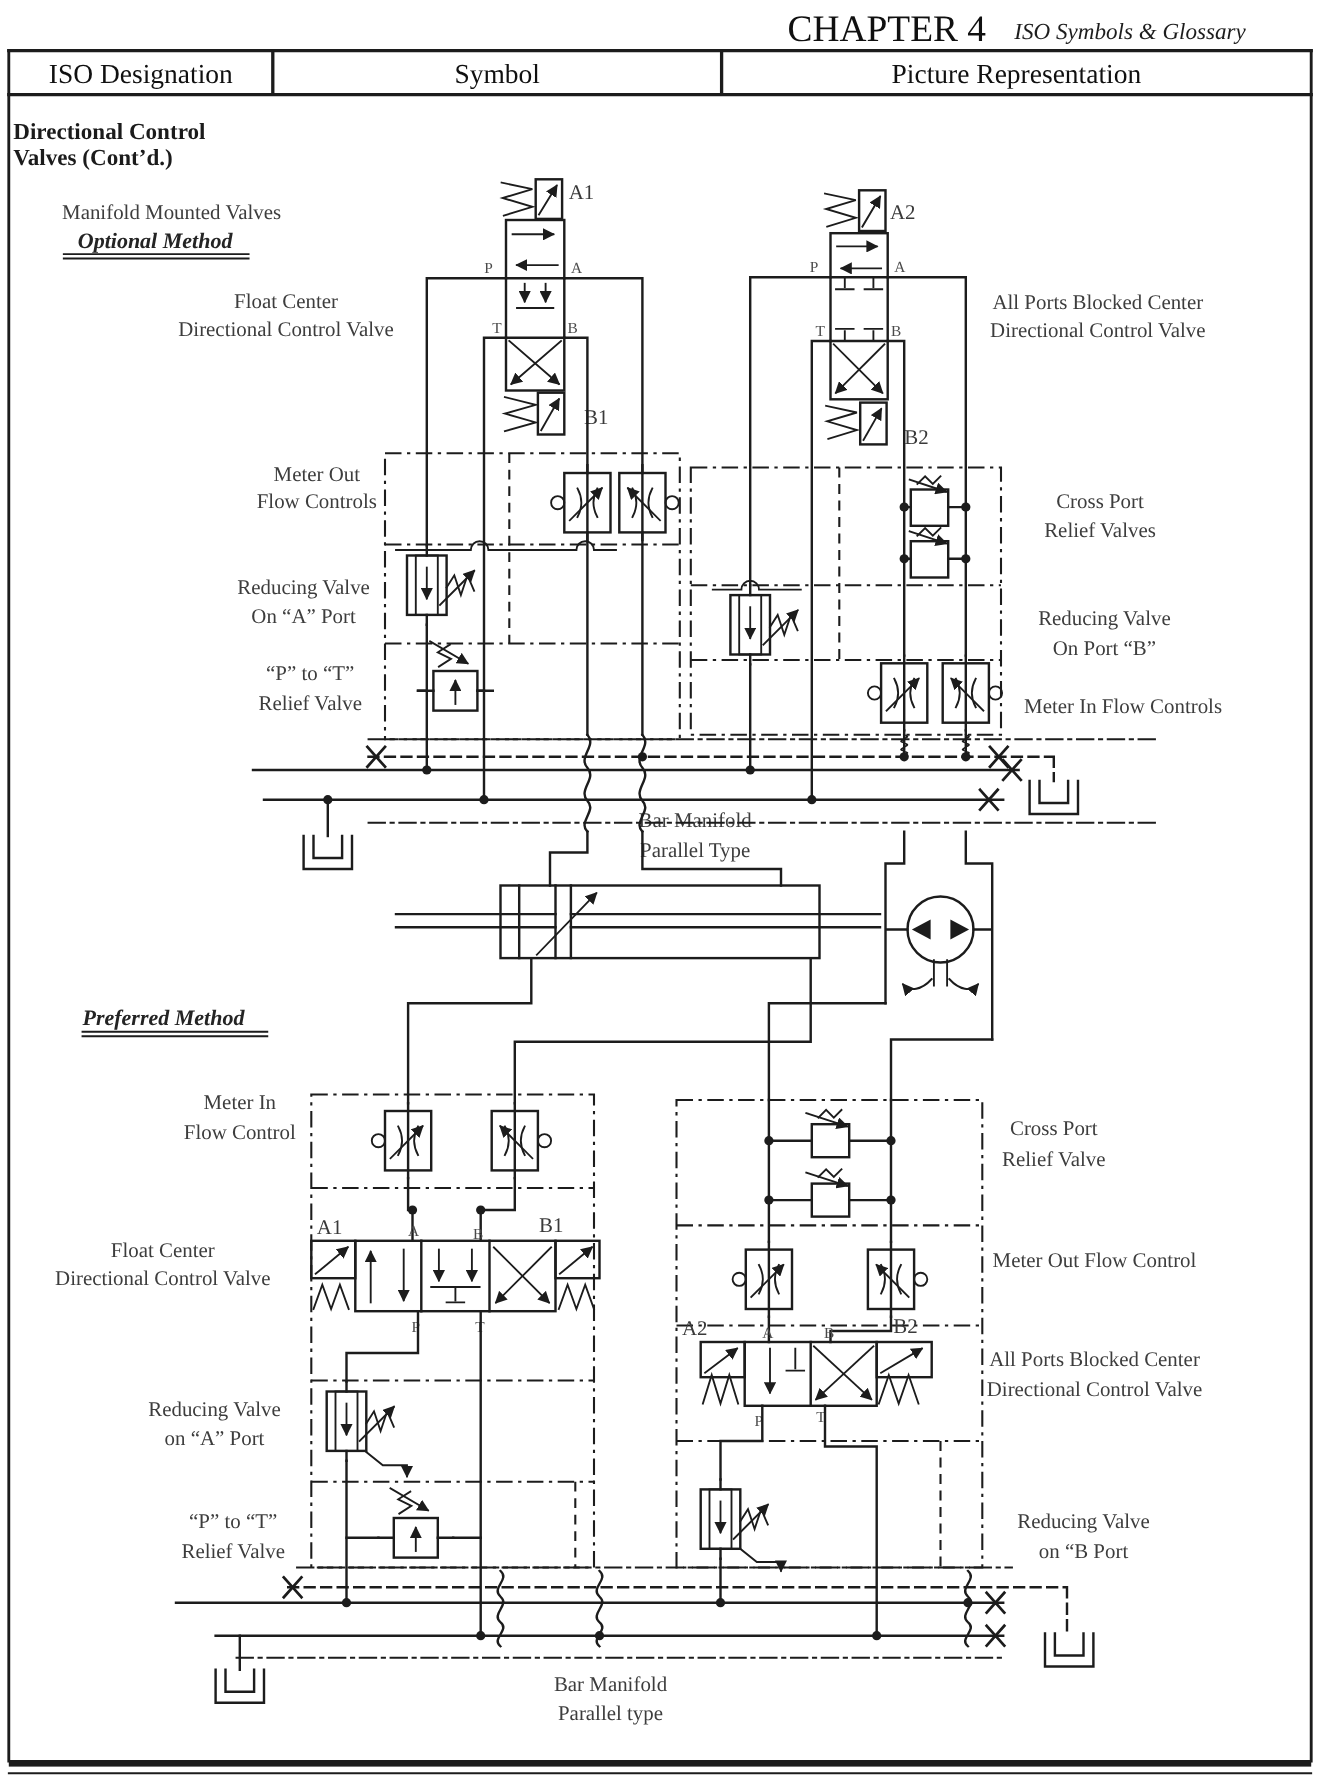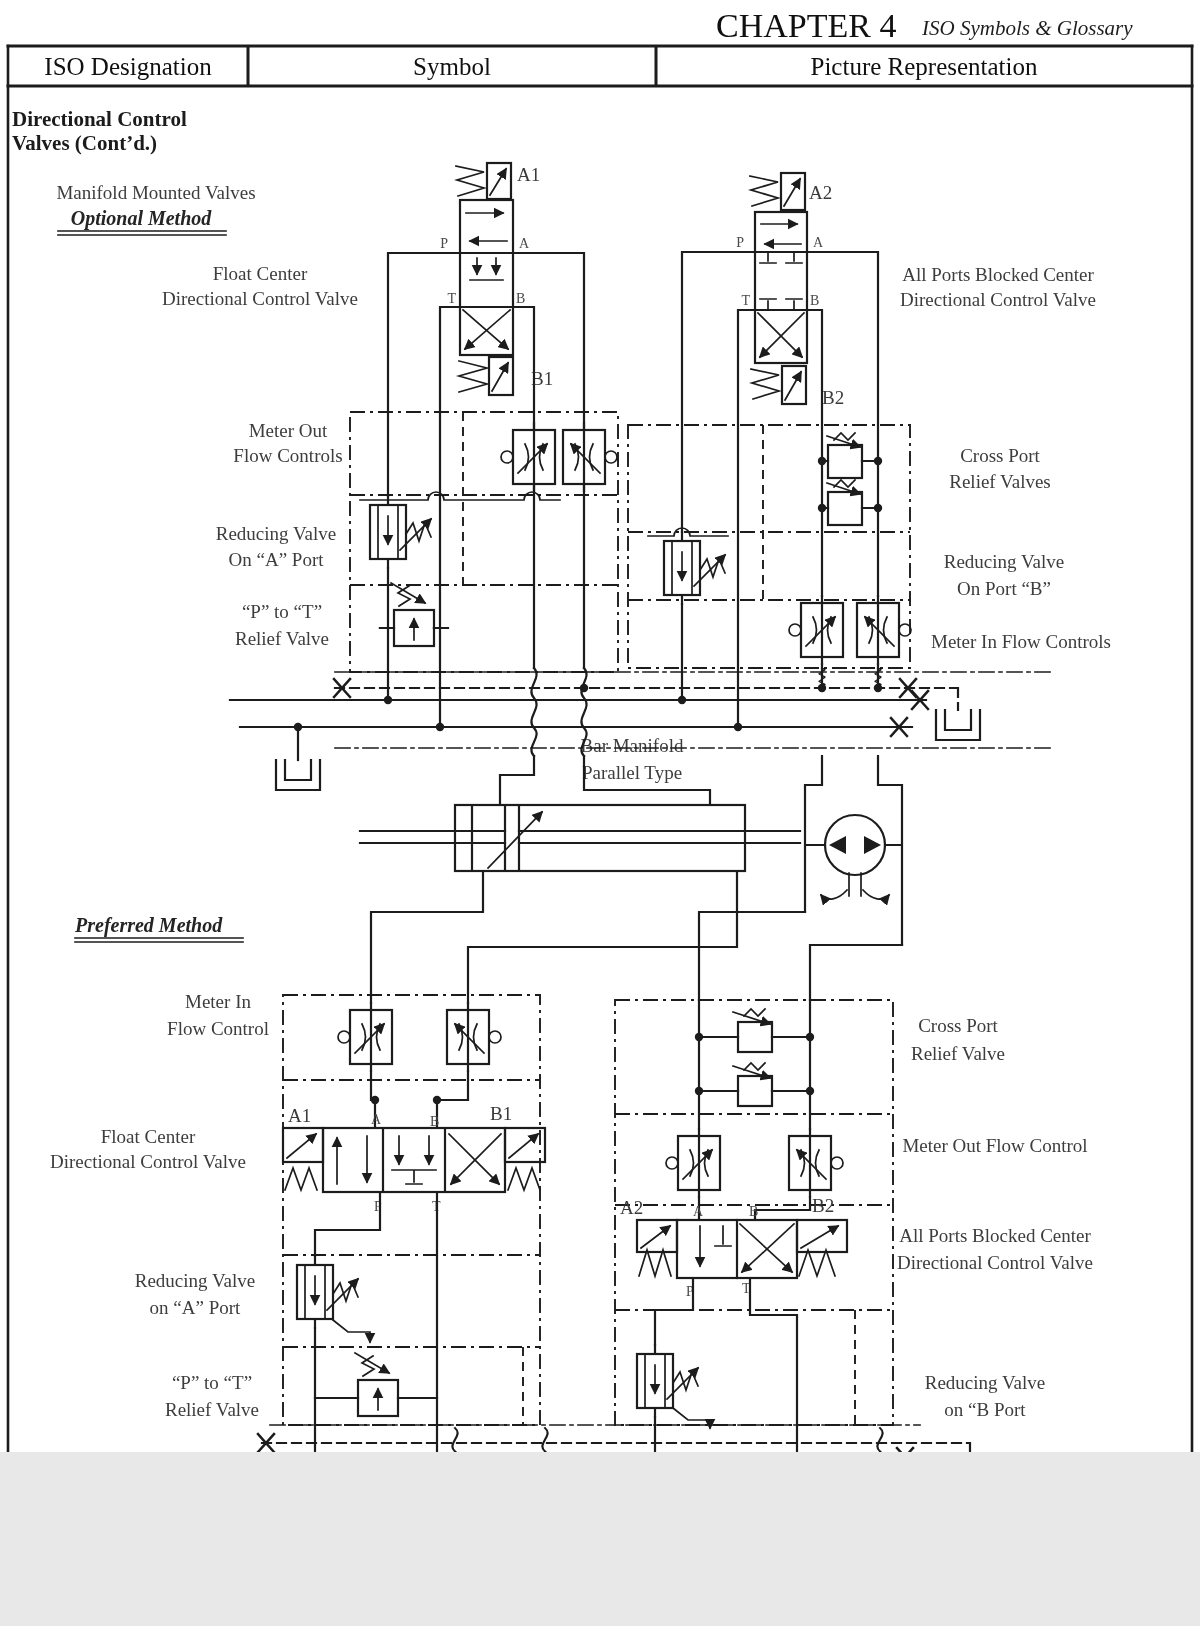--- a/index.html
+++ b/index.html
@@ -1,16 +1,16 @@
 <!DOCTYPE html>
 <html><head>
 <meta charset="utf-8">
 <style>
   html,body{margin:0;padding:0;background:#e8e8e8;}
-  .page{position:relative;width:1200px;height:1452px;background:#ffffff;margin:0 auto;
+  .page{position:relative;width:1200px;height:1626px;background:#ffffff;margin:0 auto;
         font-family:"Liberation Serif", serif; overflow:hidden;}
   svg{position:absolute;inset:0;}
   .ln{stroke:#1c1c1c;stroke-width:2.2;fill:none;stroke-linecap:square;}
   .thin{stroke-width:1.7;}
   .bx{stroke:#1c1c1c;stroke-width:1.9;fill:none;}
   .dd{stroke-dasharray:15 5 3 5;}
   .da{stroke-dasharray:9 6;}
   .fillb{fill:#1c1c1c;stroke:none;}
   text{fill:#3d3d3d;font-family:"Liberation Serif", serif;}
   .lbl{font-size:19px;}

